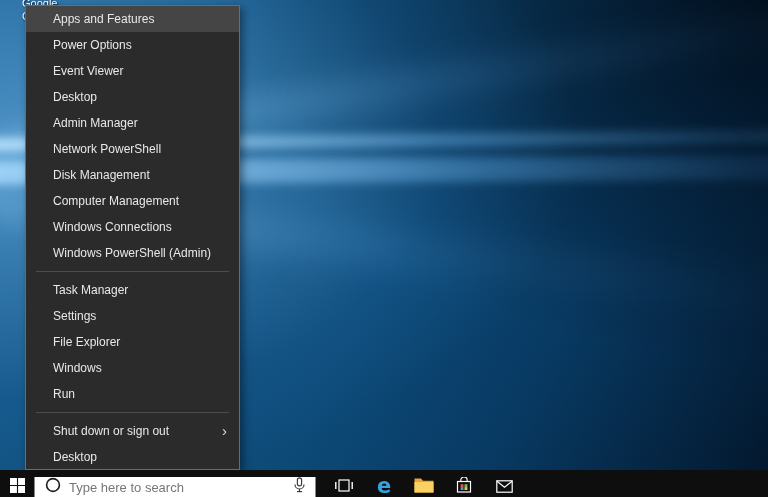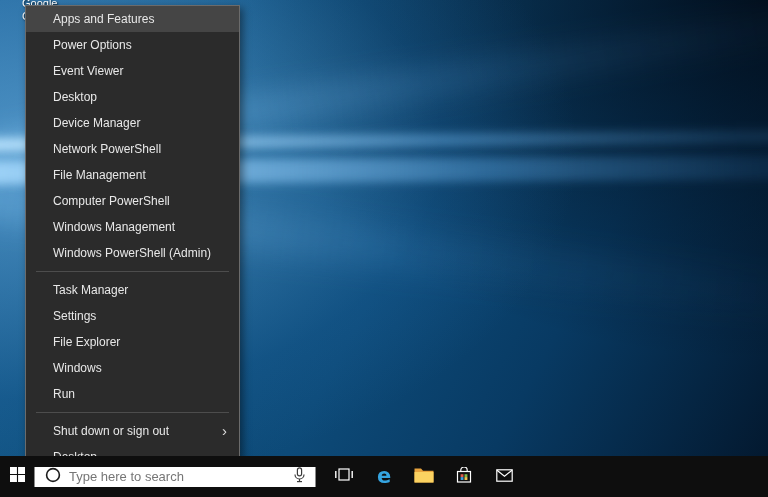--- a/index.html
+++ b/index.html
@@ -45,22 +45,22 @@
     height:26px; flex:0 0 26px; display:flex; align-items:center;
     padding:0 10px 0 27px; color:#e8e8e8; font-size:12px; cursor:default;
     justify-content:space-between;
   }
   .menu-item.highlighted { background:#454545; }
   .submenu-arrow { color:#dcdcdc; font-size:15px; line-height:1; margin-right:2px; }
   .menu-separator { height:1px; flex:0 0 1px; background:#4d4d4d; margin:5px 10px; }
 
   
   .taskbar {
-    position:absolute; left:0; right:0; bottom:0; height:41px; z-index:10;
-    background:#0e0e0e; display:flex; align-items:center;
+    position:absolute; left:0; right:0; bottom:0; height:27px; z-index:10;
+    background:#0e0e0e; display:flex; align-items:flex-end;
   }
   .tb-btn {
     width:34px; display:flex; align-items:center; justify-content:center; cursor:pointer;
   }
   .tb-icon-btn { width:40px; display:flex; align-items:center; justify-content:center; cursor:pointer; }
 
   .search-box {
     width:282px; background:#ffffff; display:flex; align-items:center;
     border:1px solid #8a8a8a; border-bottom:none; border-top:none;
   }
@@ -100,33 +100,33 @@
     <div class="menu-item">
       <span>Power Options</span>
     </div>
     <div class="menu-item">
       <span>Event Viewer</span>
     </div>
     <div class="menu-item">
       <span>Desktop</span>
     </div>
     <div class="menu-item">
-      <span>Device Manager</span>
+      <span>Admin Manager</span>
     </div>
     <div class="menu-item">
       <span>Network PowerShell</span>
     </div>
     <div class="menu-item">
-      <span>File Management</span>
-    </div>
-    <div class="menu-item">
-      <span>Computer PowerShell</span>
-    </div>
-    <div class="menu-item">
-      <span>Windows Management</span>
+      <span>Disk Management</span>
+    </div>
+    <div class="menu-item">
+      <span>Computer Management</span>
+    </div>
+    <div class="menu-item">
+      <span>Windows Connections</span>
     </div>
     <div class="menu-item">
       <span>Windows PowerShell (Admin)</span>
     </div>
     <div class="menu-separator"></div>
     <div class="menu-item">
       <span>Task Manager</span>
     </div>
     <div class="menu-item">
       <span>Settings</span>

